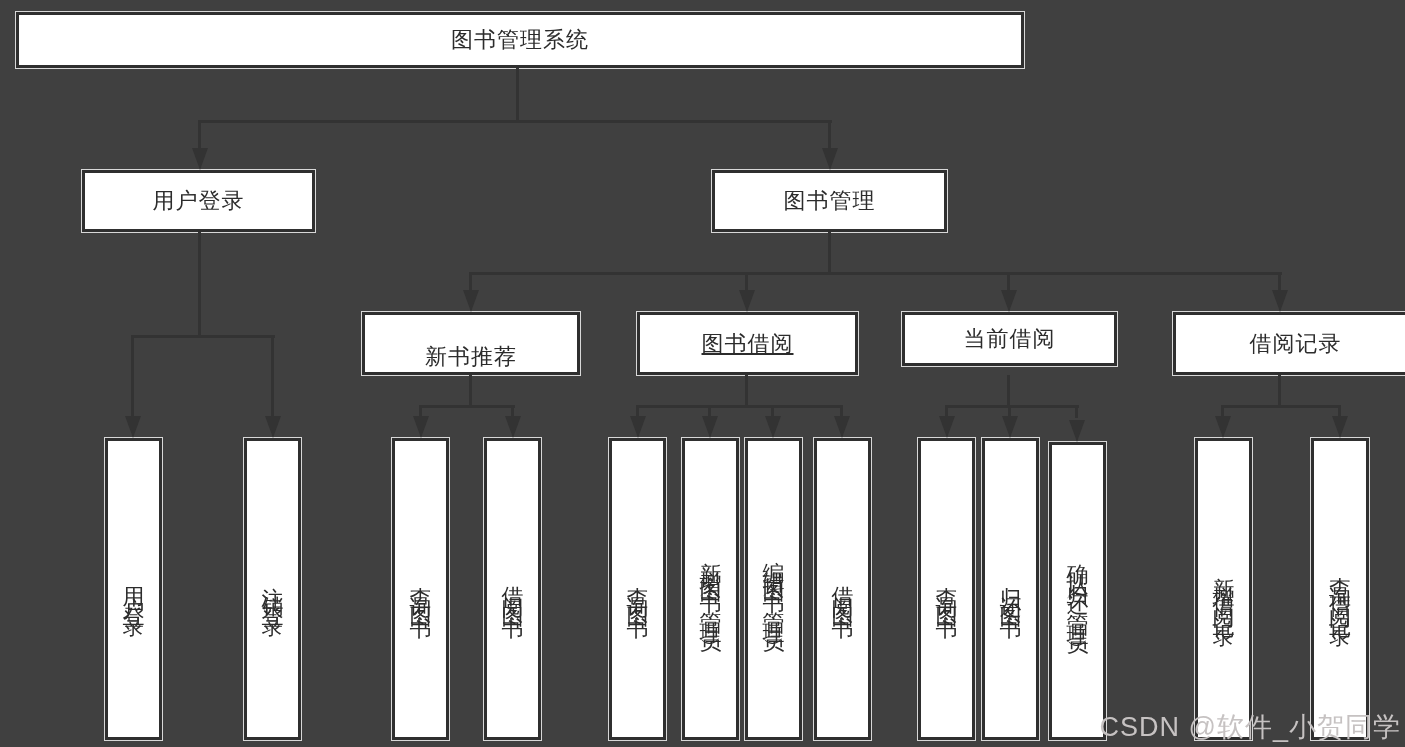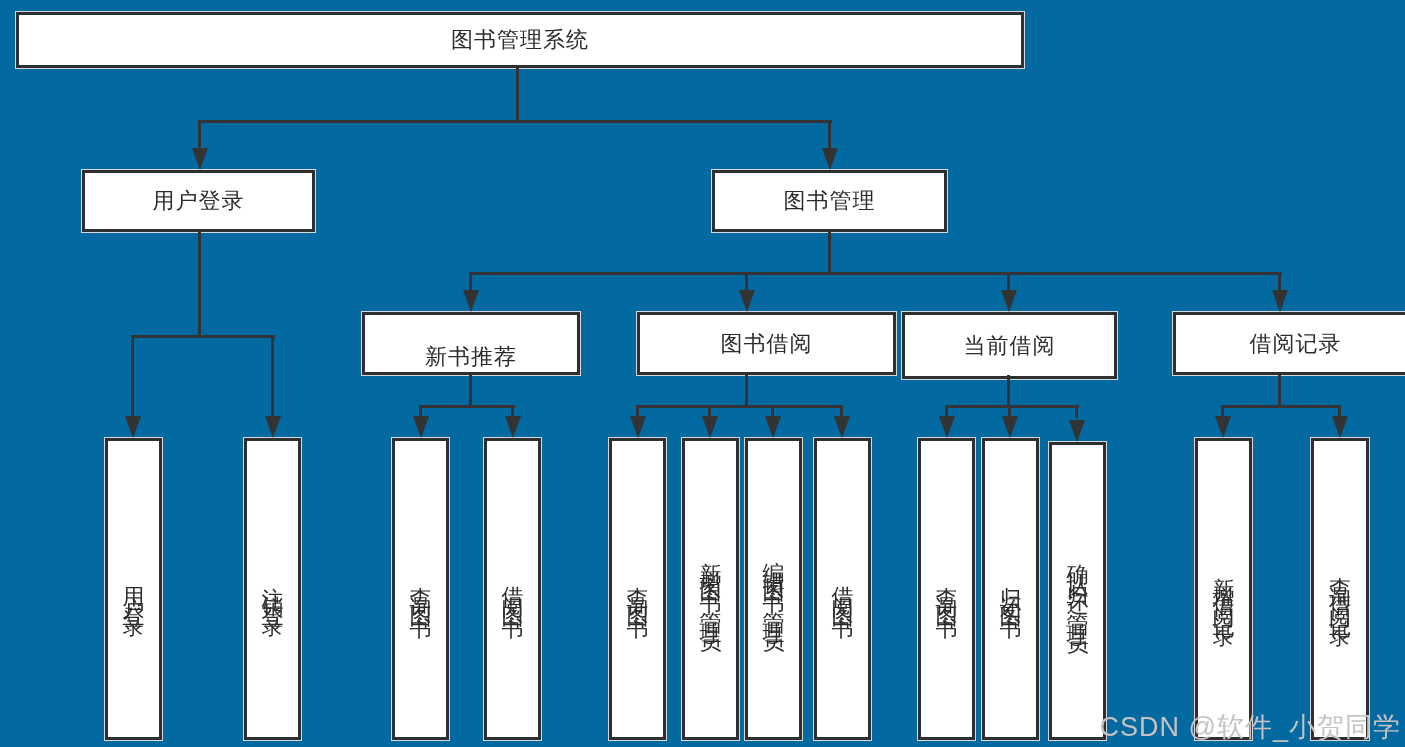--- a/index.html
+++ b/index.html
@@ -1,17 +1,17 @@
 <!DOCTYPE html>
 <html><head>
 <meta charset="utf-8">
 <style>
   html,body{margin:0;padding:0;background:#fff;}
   body{font-family:"Liberation Sans","DejaVu Sans",sans-serif;}
-  .stage{position:relative;width:1405px;height:747px;background:#0369a1;overflow:hidden;}
+  .stage{position:relative;width:1405px;height:747px;background:#404040;overflow:hidden;}
   .box{
     position:absolute;box-sizing:border-box;background:#fff;
     border:3px solid #2f2f2f;box-shadow:0 0 0 1px #d8d8d8;
     display:flex;align-items:center;justify-content:center;
     font-size:22px;color:#2c2c2c;letter-spacing:1px;
   }
   .box .vtxt{
     writing-mode:vertical-rl;text-orientation:mixed;
     letter-spacing:10px;line-height:1;white-space:nowrap;
   }
@@ -39,25 +39,25 @@
   </div>
 
   <div class="box" style="left:712px;top:170px;width:235px;height:62px;">
     <span>图书管理</span>
   </div>
 
   <div class="box" style="left:362px;top:312px;width:218px;height:63px;align-items:flex-end;">
     <span>新书推荐</span>
   </div>
 
-  <div class="box" style="left:637px;top:312px;width:259px;height:63px;">
+  <div class="box" style="left:637px;top:312px;width:221px;height:63px;text-decoration:underline;">
     <span>图书借阅</span>
   </div>
 
-  <div class="box" style="left:902px;top:312px;width:215px;height:67px;">
+  <div class="box" style="left:902px;top:312px;width:215px;height:54px;">
     <span>当前借阅</span>
   </div>
 
   <div class="box" style="left:1173px;top:312px;width:245px;height:63px;">
     <span>借阅记录</span>
   </div>
 
   <div class="box" style="left:105px;top:438px;width:57px;height:302px;">
     <span class="vtxt">用户登录</span>
   </div>

